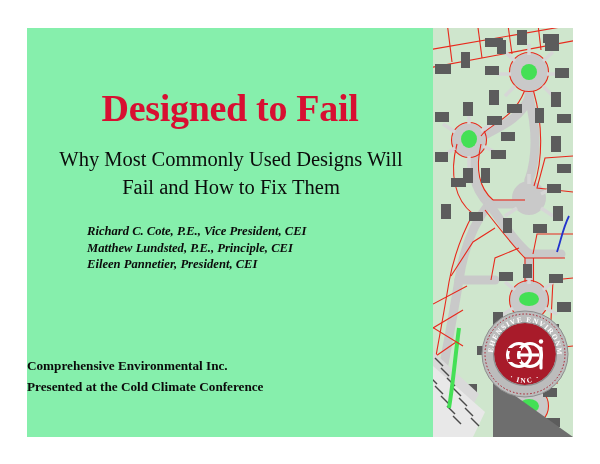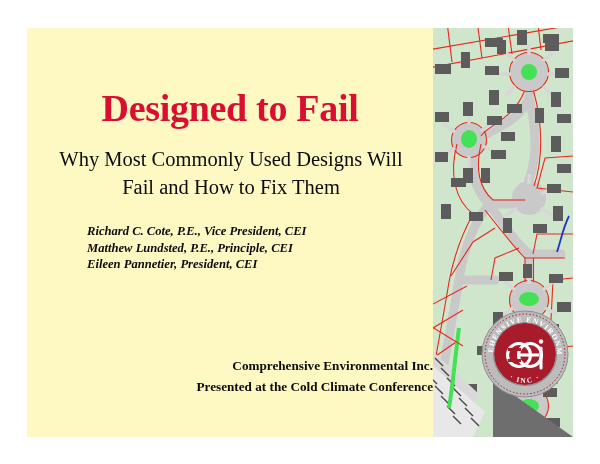--- a/index.html
+++ b/index.html
@@ -13,21 +13,21 @@
     overflow: hidden;
     font-family: "Liberation Serif", serif;
   }
 
   #slide {
     position: absolute;
     left: 27px;
     top: 28px;
     width: 546px;
     height: 409px;
-    background: #fef9c3;
+    background: #86efac;
     overflow: hidden;
   }
 
   
   #text-col {
     position: absolute;
     left: 0;
     top: 0;
     width: 406px;
     height: 409px;
@@ -74,21 +74,21 @@
     color: #0b0b0b;
     margin-top: 6px;
   }
   #authors .author-line { white-space: nowrap; }
 
   #footer {
     position: absolute;
     left: 0;
     top: 327px;
     width: 406px;
-    text-align: right;
+    text-align: left;
     font-family: "Liberation Serif", serif;
     font-weight: bold;
     font-size: 13.2px;
     line-height: 21px;
     color: #0b0b0b;
   }
   #footer .footer-line { white-space: nowrap; }
 
   
   #map-panel {

